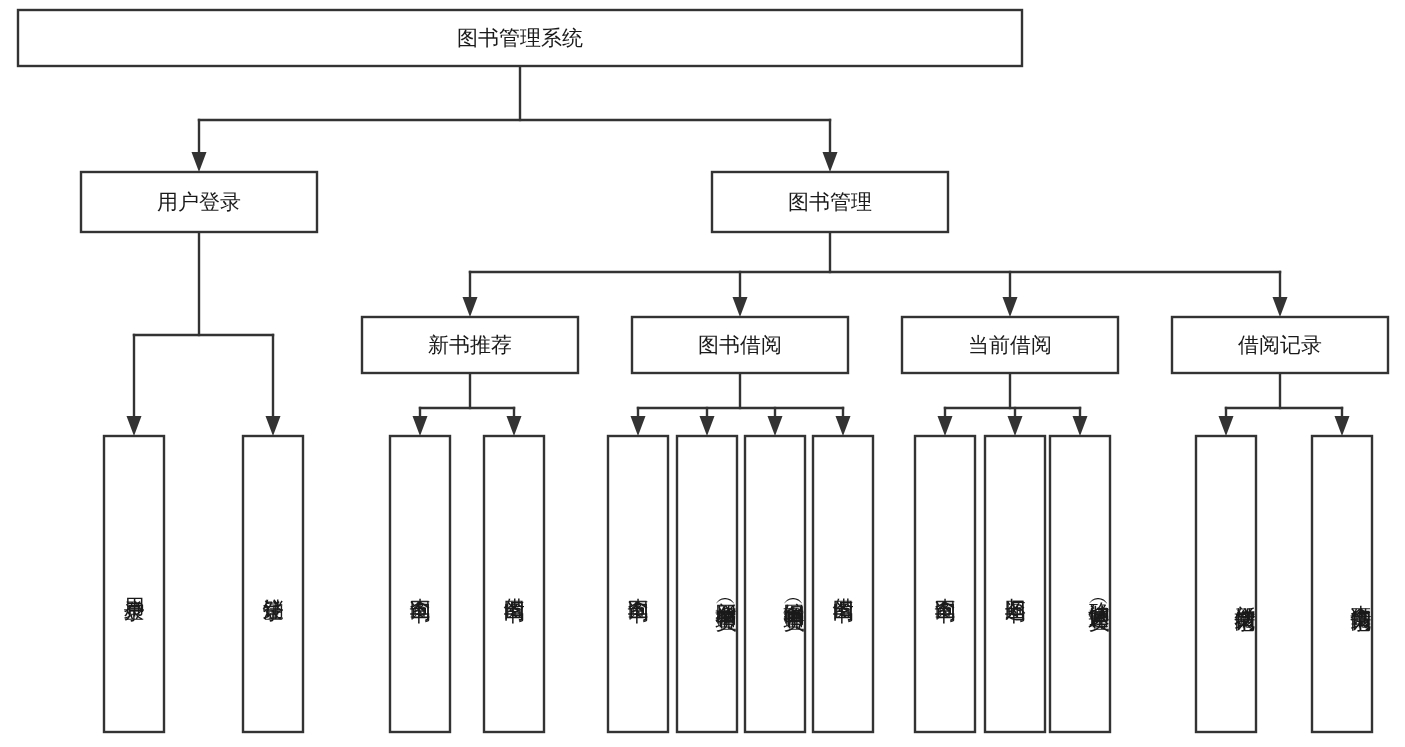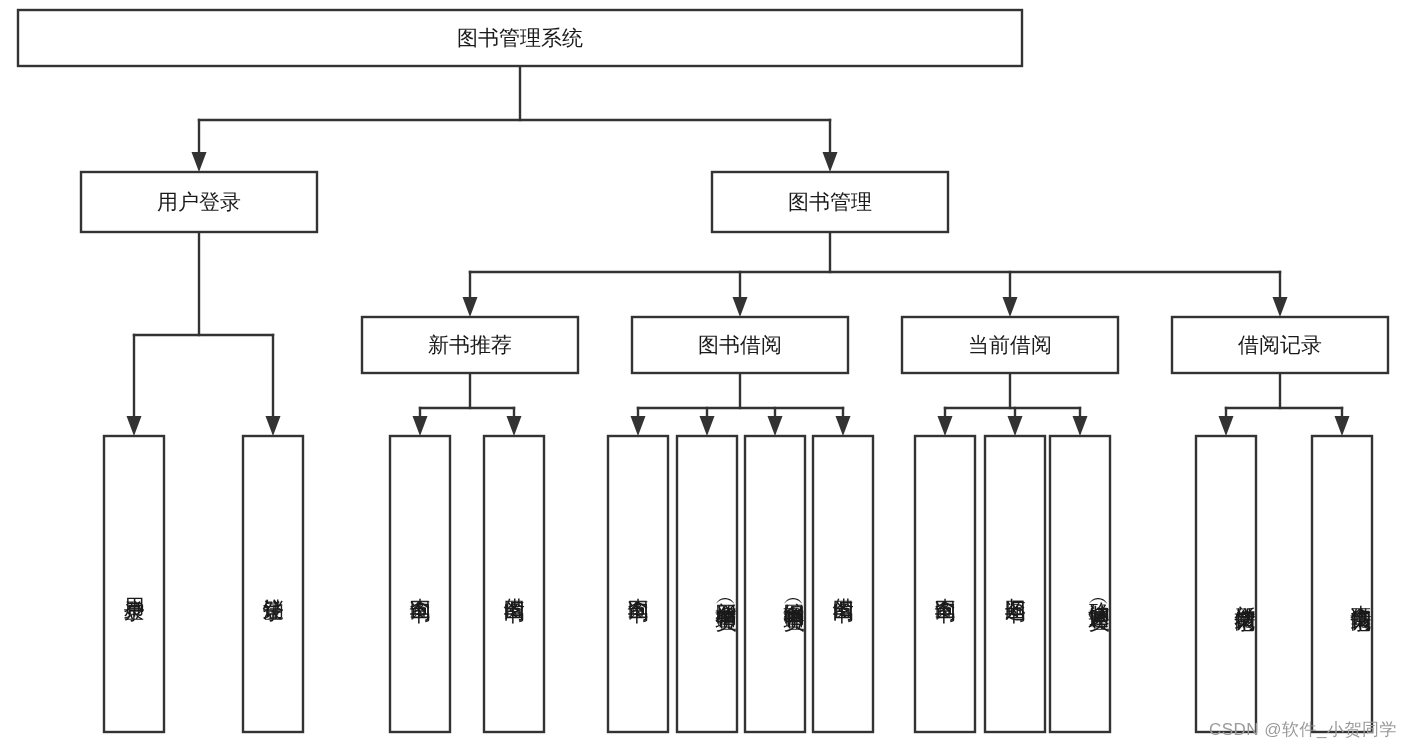--- a/index.html
+++ b/index.html
@@ -177,15 +177,14 @@
       <div class="node-label-v" style="left: 677px; top: 444px; width: 60px; height: 296px;">新增图书（管理员）</div>
       <div class="node-label-v" style="left: 745px; top: 444px; width: 60px; height: 296px;">编辑图书（管理员）</div>
       <div class="node-label-v centered" style="left: 813px; top: 436px; width: 60px; height: 296px;">借阅图书</div>
       <div class="node-label-v centered" style="left: 915px; top: 436px; width: 60px; height: 296px;">查询图书</div>
       <div class="node-label-v centered" style="left: 985px; top: 436px; width: 60px; height: 296px;">归还图书</div>
       <div class="node-label-v" style="left: 1050px; top: 444px; width: 60px; height: 296px;">确认归还（管理员）</div>
       <div class="node-label-v" style="left: 1196px; top: 444px; width: 60px; height: 296px;">新增借阅记录</div>
       <div class="node-label-v" style="left: 1312px; top: 444px; width: 60px; height: 296px;">查询借阅记录</div>
     </div>
 
-  <div class="watermark">CSDN @软件_小贺同学</div>
 
 </div>
 
 </body></html>

